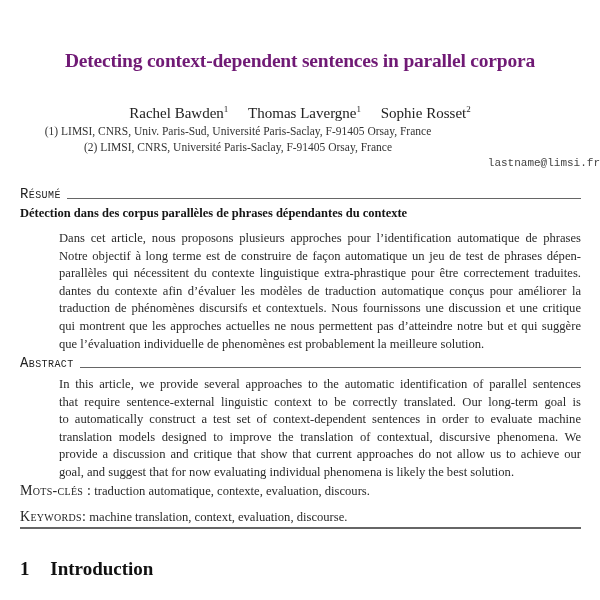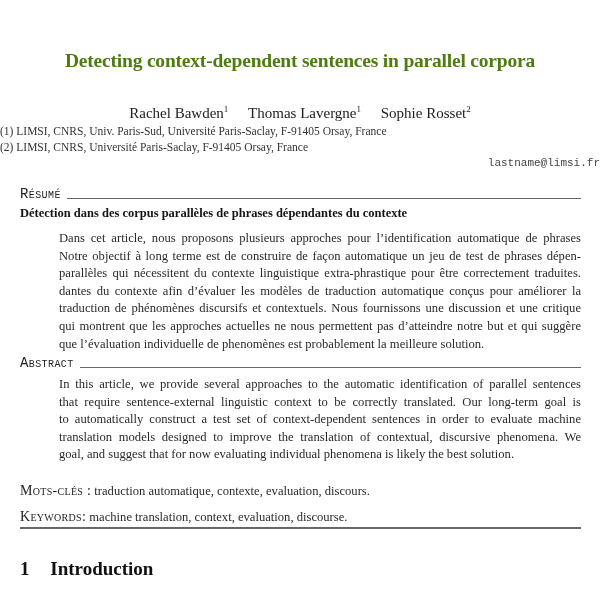--- a/index.html
+++ b/index.html
@@ -22,39 +22,39 @@
   }
   .title {
     position: absolute;
     top: 50px;
     left: 0;
     width: 600px;
     text-align: center;
     font-weight: bold;
     font-size: 19.5px;
     letter-spacing: -0.2px;
-    color: #4d7c0f;
+    color: #701a75;
   }
   .authors {
     position: absolute;
     top: 104px;
     left: 0;
     width: 600px;
     text-align: center;
     font-size: 15px;
     color: #222;
     font-family: Liberation Serif, serif;
   }
   .authors .author { margin: 0 8px; }
   .authors sup { font-size: 9px; vertical-align: 6px; }
   .affil {
     position: absolute;
     left: 0;
     width: 476px;
-    text-align: left;
+    text-align: center;
     font-size: 11.5px;
     color: #333;
   }
   .affil1 { top: 125px; }
   .affil2 { top: 141px; }
   .email {
     position: absolute;
     top: 157px;
     left: 0;
     width: 600px;
@@ -185,20 +185,21 @@
 
   <div class="section-head abstract-head">
     <span class="label">Abstract</span>
     <span class="rule"></span>
   </div>
   <div class="para abstract-body">
     <span class="line">In this article, we provide several approaches to the automatic identification of parallel sentences</span>
     <span class="line">that require sentence-external linguistic context to be correctly translated.  Our long-term goal is</span>
     <span class="line">to automatically construct a test set of context-dependent sentences in order to evaluate machine</span>
     <span class="line">translation models designed to improve the translation of contextual, discursive phenomena.  We</span>
+    <span class="line">provide a discussion and critique that show that current approaches do not allow us to achieve our</span>
     <span class="line last">goal, and suggest that for now evaluating individual phenomena is likely the best solution.</span>
   </div>
 
   <div class="kw kw-fr">
     <span class="kw-label">Mots-clés :</span>
     <span>traduction automatique, contexte, evaluation, discours.</span>
   </div>
   <div class="kw kw-en">
     <span class="kw-label">Keywords:</span>
     <span>machine translation, context, evaluation, discourse.</span>

